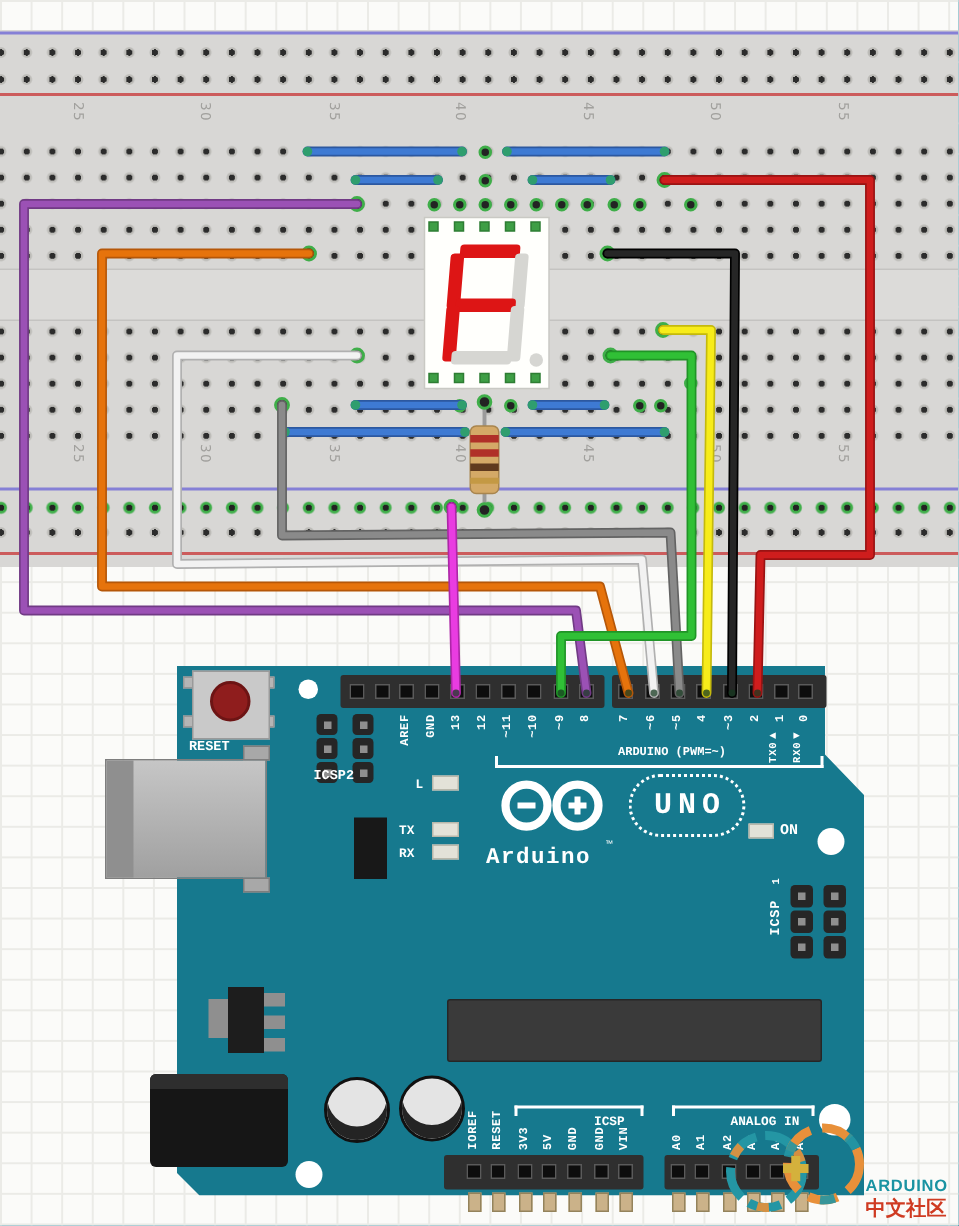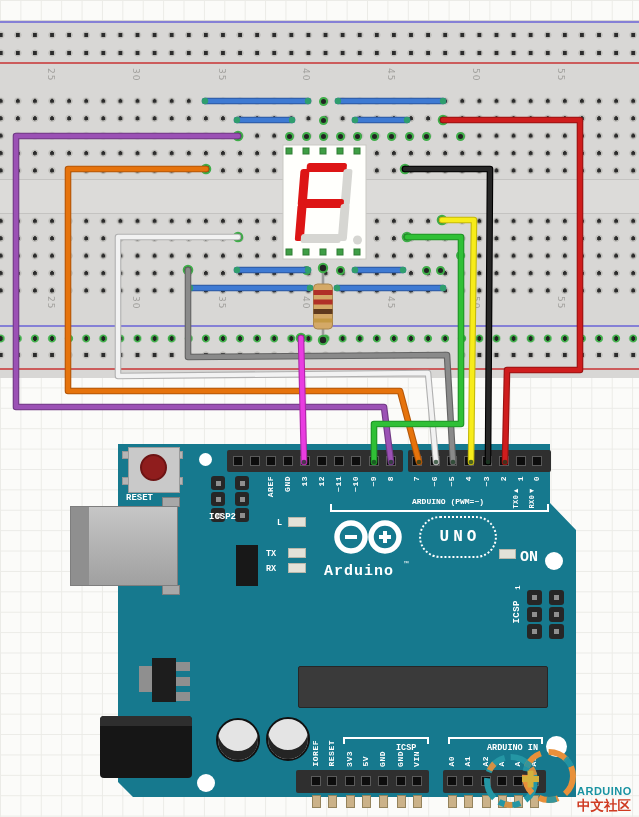--- a/index.html
+++ b/index.html
@@ -37,21 +37,21 @@
   .tlabel,.blabel,.vlabel{position:absolute;writing-mode:vertical-rl;transform:rotate(180deg);
     font-family:"Liberation Mono",monospace;font-weight:bold;font-size:8px;color:#fff;letter-spacing:0.5px;}
   .silk{position:absolute;background:#fff;}
   .silktext{position:absolute;font-family:"Liberation Mono",monospace;font-weight:bold;font-size:8.5px;color:#fff;white-space:nowrap;}
   .led{position:absolute;width:18px;height:10px;background:#e3e2d8;border:1px solid #b9b8ab;box-sizing:border-box;}
   .hole{position:absolute;border-radius:50%;background:#fff;}
   .icsp-sq{position:absolute;background:#262626;border-radius:3px;}
   .icsp-pin{position:absolute;background:#8f8f8f;}
   .tooth{position:absolute;width:9px;height:13px;background:#cbb289;border:1px solid #94835c;box-sizing:border-box;}
   #uno-badge{position:absolute;left:419px;top:516px;width:78px;height:42px;border:2.5px dotted #fff;
-    border-radius:21px;color:#fff;font-family:"Liberation Mono",monospace;font-weight:bold;font-size:16px;
+    border-radius:21px;color:#fff;font-family:"Liberation Mono",monospace;font-weight:bold;font-size:20px;
     letter-spacing:4px;display:flex;align-items:center;justify-content:center;box-sizing:border-box;padding-left:4px;}
   #brand{position:absolute;left:324px;top:563px;color:#fff;font-family:"Liberation Mono",monospace;
     font-weight:bold;font-size:15px;letter-spacing:1px;}
   #brand-tm{position:absolute;left:404px;top:560px;color:#fff;font-size:7px;font-family:"Liberation Mono",monospace;}
   #reset-btn{position:absolute;left:128px;top:447px;width:50px;height:44px;background:#c9c9c9;border:1px solid #9a9a9a;}
   #reset-cap{position:absolute;left:140px;top:454px;width:27px;height:27px;border-radius:50%;background:#8f1d1d;border:2px solid #6d1414;box-sizing:border-box;}
   .btn-tab{position:absolute;width:8px;height:8px;background:#b5b5b5;border:1px solid #979797;box-sizing:border-box;}
   #watermark{position:absolute;left:478px;top:745px;width:161px;height:72px;z-index:60;}
   #wm-text1{position:absolute;left:99px;top:40px;font-size:11px;font-weight:bold;color:#1a93a2;letter-spacing:0.5px;font-family:"Liberation Sans",sans-serif;}
   #wm-text2{position:absolute;left:99px;top:52px;font-size:13.5px;font-weight:bold;color:#cf3b22;font-family:"DejaVu Sans",sans-serif;}
@@ -166,21 +166,21 @@
     <div class="comp" style="left:298px;top:666px;width:250px;height:42px;background:#3a3a3a;border:1px solid #262626;border-radius:2px"></div>
     <div class="comp" style="left:236px;top:545px;width:22px;height:41px;background:#181818"></div>
 
     <div class="led" style="left:288px;top:517px"></div>
     <div class="silktext" style="left:277px;top:518px">L</div>
     <div class="led" style="left:288px;top:548px"></div>
     <div class="silktext" style="left:266px;top:549px">TX</div>
     <div class="led" style="left:288px;top:563px"></div>
     <div class="silktext" style="left:266px;top:564px">RX</div>
     <div class="led" style="left:499px;top:549px;width:17px"></div>
-    <div class="silktext" style="left:520px;top:549px;font-size:15px">ON</div>
+    <div class="silktext" style="left:520px;top:549px;font-size:10px">ON</div>
 
     <svg class="comp" style="left:325px;top:515px" width="95" height="46">
       <circle cx="26" cy="22" r="14" fill="none" stroke="#fff" stroke-width="5.5"></circle>
       <circle cx="60" cy="22" r="14" fill="none" stroke="#fff" stroke-width="5.5"></circle>
       <line x1="20" y1="22" x2="32" y2="22" stroke="#fff" stroke-width="4"></line>
       <line x1="54" y1="22" x2="66" y2="22" stroke="#fff" stroke-width="4"></line>
       <line x1="60" y1="16" x2="60" y2="28" stroke="#fff" stroke-width="4"></line>
     </svg>
     <div id="brand">Arduino</div>
     <div id="brand-tm">™</div>
@@ -192,21 +192,21 @@
     <div class="silktext" style="left:412px;top:497px;font-size:8px">ARDUINO (PWM=~)</div>
 
     <div class="silk" style="left:343px;top:737px;width:86px;height:2px"></div>
     <div class="silk" style="left:343px;top:737px;width:2px;height:7px"></div>
     <div class="silk" style="left:427px;top:737px;width:2px;height:7px"></div>
     <div class="silktext" style="left:396px;top:743px">ICSP</div>
 
     <div class="silk" style="left:448px;top:737px;width:95px;height:2px"></div>
     <div class="silk" style="left:448px;top:737px;width:2px;height:7px"></div>
     <div class="silk" style="left:541px;top:737px;width:2px;height:7px"></div>
-    <div class="silktext" style="left:487px;top:743px">ARDUINO IN</div>
+    <div class="silktext" style="left:487px;top:743px">ANALOG IN</div>
 
     <div class="strip" style="left:227px;top:450px;width:176px;height:22px"></div>
     <div class="strip" style="left:408px;top:450px;width:143px;height:22px"></div>
     <div class="strip" style="left:296px;top:770px;width:133px;height:23px"></div>
     <div class="strip" style="left:443px;top:770px;width:103px;height:23px"></div>
     <div id="gen-pins">
         <div class="pinsq" style="left: 233px; top: 456px;"></div>
         <div class="pinsq" style="left: 250px; top: 456px;"></div>
         <div class="pinsq" style="left: 266px; top: 456px;"></div>
         <div class="tlabel" style="left: 266px; top: 476px;">AREF</div>

